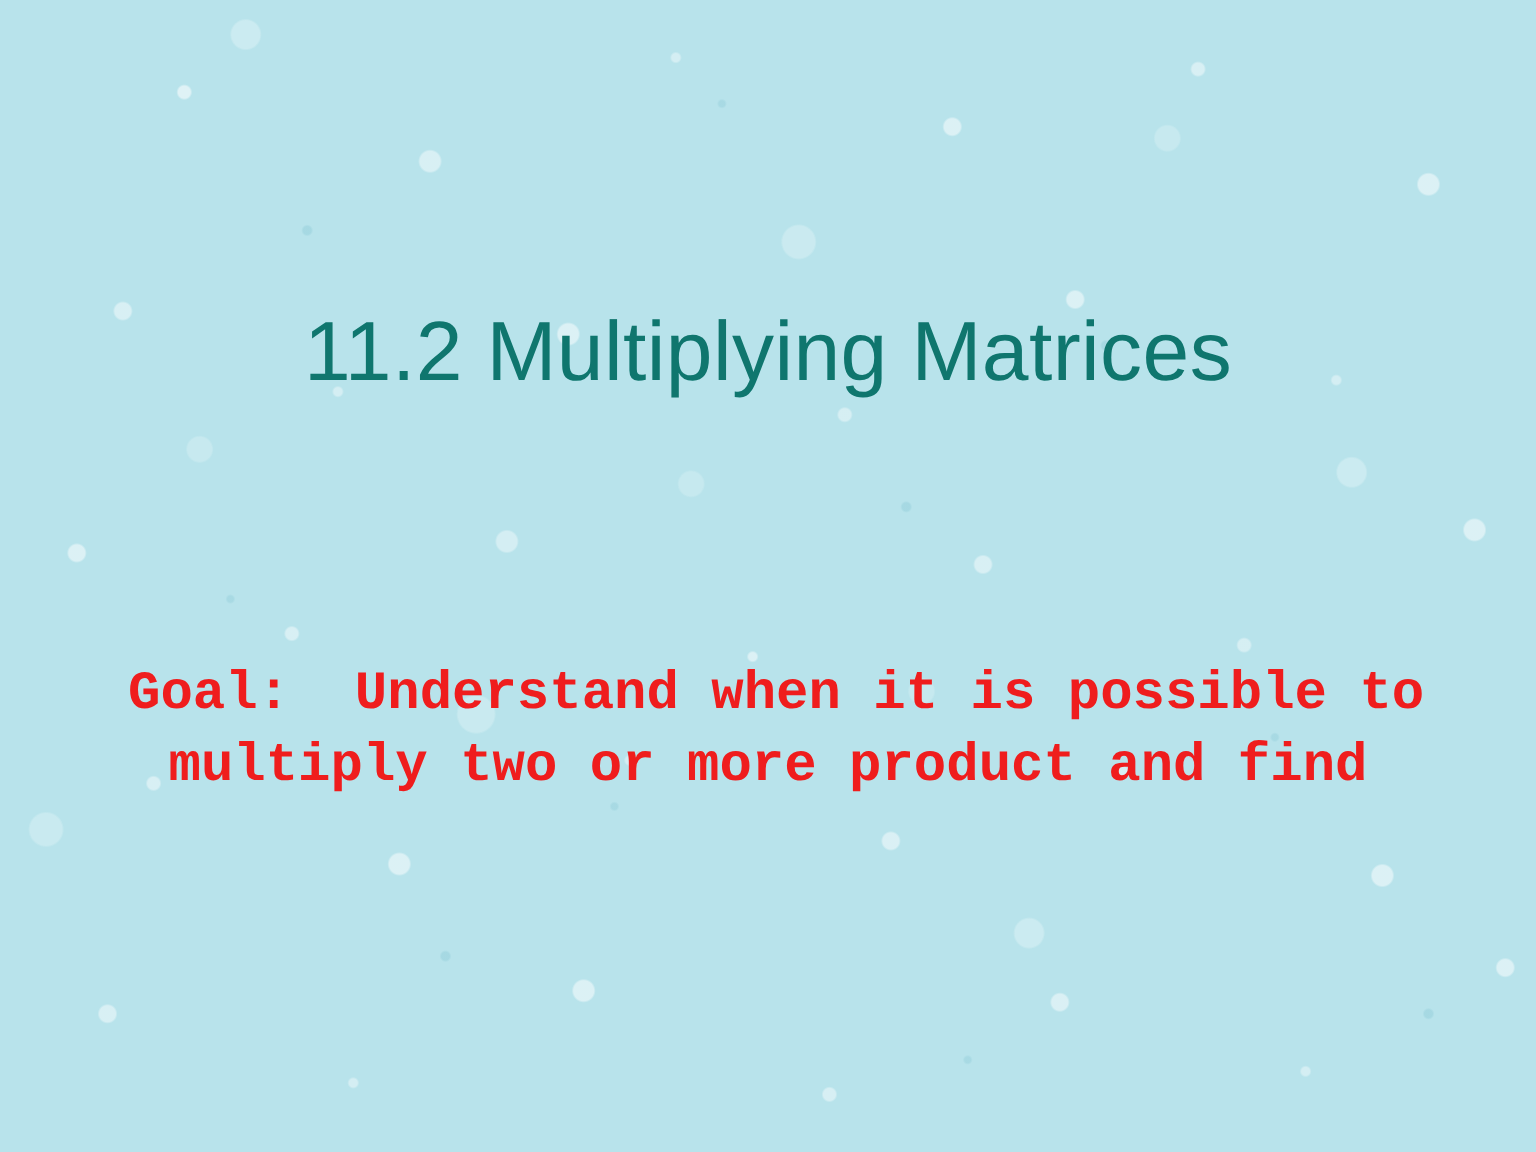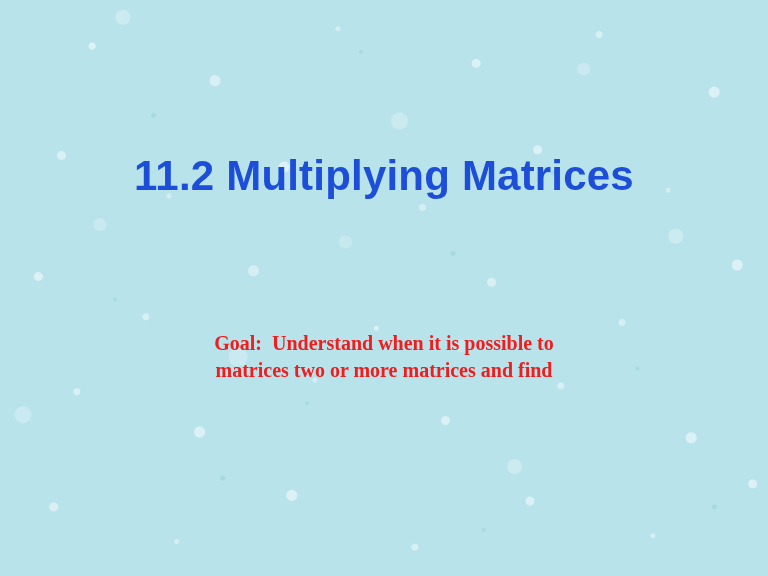--- a/index.html
+++ b/index.html
@@ -95,51 +95,51 @@
     height: 100%;
   }
   .slide-title {
     position: absolute;
     left: 0;
     right: 0;
     top: 152px;
     text-align: center;
     font-size: 42px;
     line-height: 1.15;
-    color: #1d4ed8;
+    color: #0f766e;
     font-family: "Liberation Sans", sans-serif;
-    font-weight: bold;
+    font-weight: normal;
     letter-spacing: 0.2px;
   }
   .slide-body {
     position: absolute;
     left: 64px;
     right: 64px;
     top: 330px;
     text-align: center;
     color: #ef1d1d;
-    font-size: 20px;
+    font-size: 27px;
     line-height: 1.35;
     font-weight: bold;
-    font-family: Liberation Serif, serif;
+    font-family: Liberation Mono, monospace;
   }
   .slide-body .line {
     display: block;
     white-space: pre;
   }
 </style>
 </head>
 <body>
 
 <div class="slide">
   <div class="slide-bg"></div>
   <div class="slide-bg-2"></div>
   <div class="slide-bg-3"></div>
 
   <div class="slide-content">
     <div class="slide-title">11.2 Multiplying Matrices</div>
 
     <div class="slide-body">
       <span class="line">Goal:  Understand when it is possible to</span>
-      <span class="line">matrices two or more matrices and find</span>
+      <span class="line">multiply two or more product and find</span>
     </div>
   </div>
 </div>
 
 </body></html>

